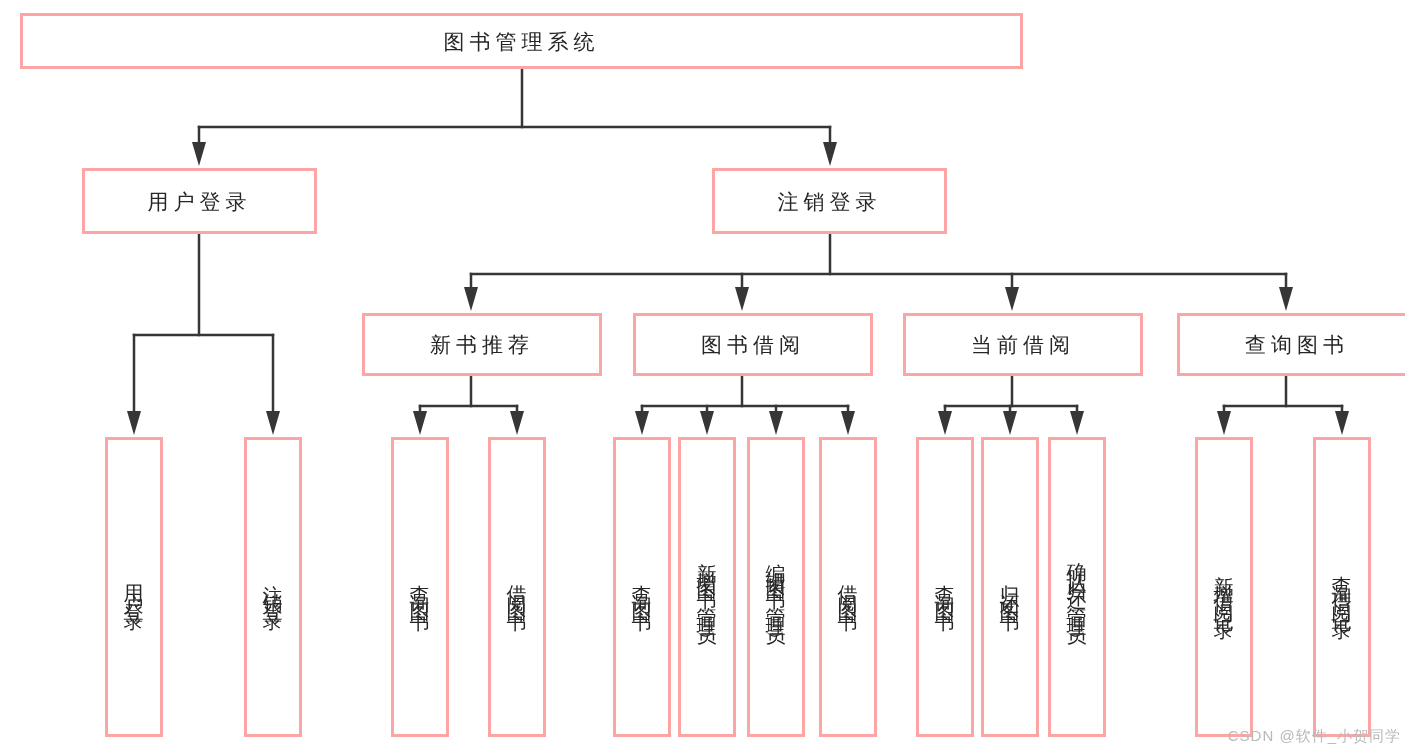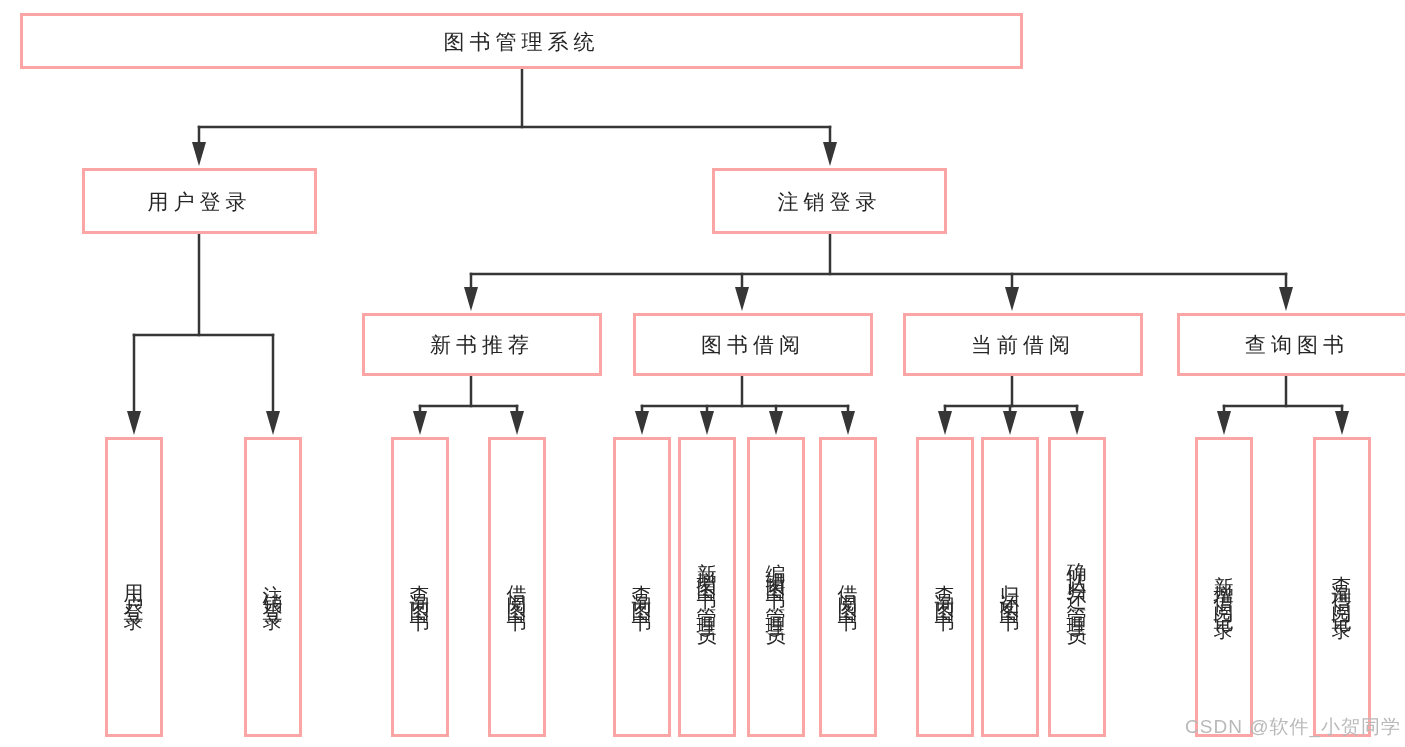--- a/index.html
+++ b/index.html
@@ -54,22 +54,22 @@
     color: #262626;
     line-height: 1;
     white-space: nowrap;
   }
   .leaf { top: 437px; width: 58px; height: 300px; }
   .lvl2 { top: 168px; width: 235px; height: 66px; }
   .lvl3 { top: 313px; width: 240px; height: 63px; }
   #watermark {
     position: absolute;
     right: 4px;
-    bottom: 7px;
-    font-size: 19px;
+    bottom: 1px;
+    font-size: 15px;
     letter-spacing: 1px;
     color: #b9b9b9;
     z-index: 5;
     white-space: nowrap;
   }
 </style>
 </head>
 <body>
 
 <div id="stage">

